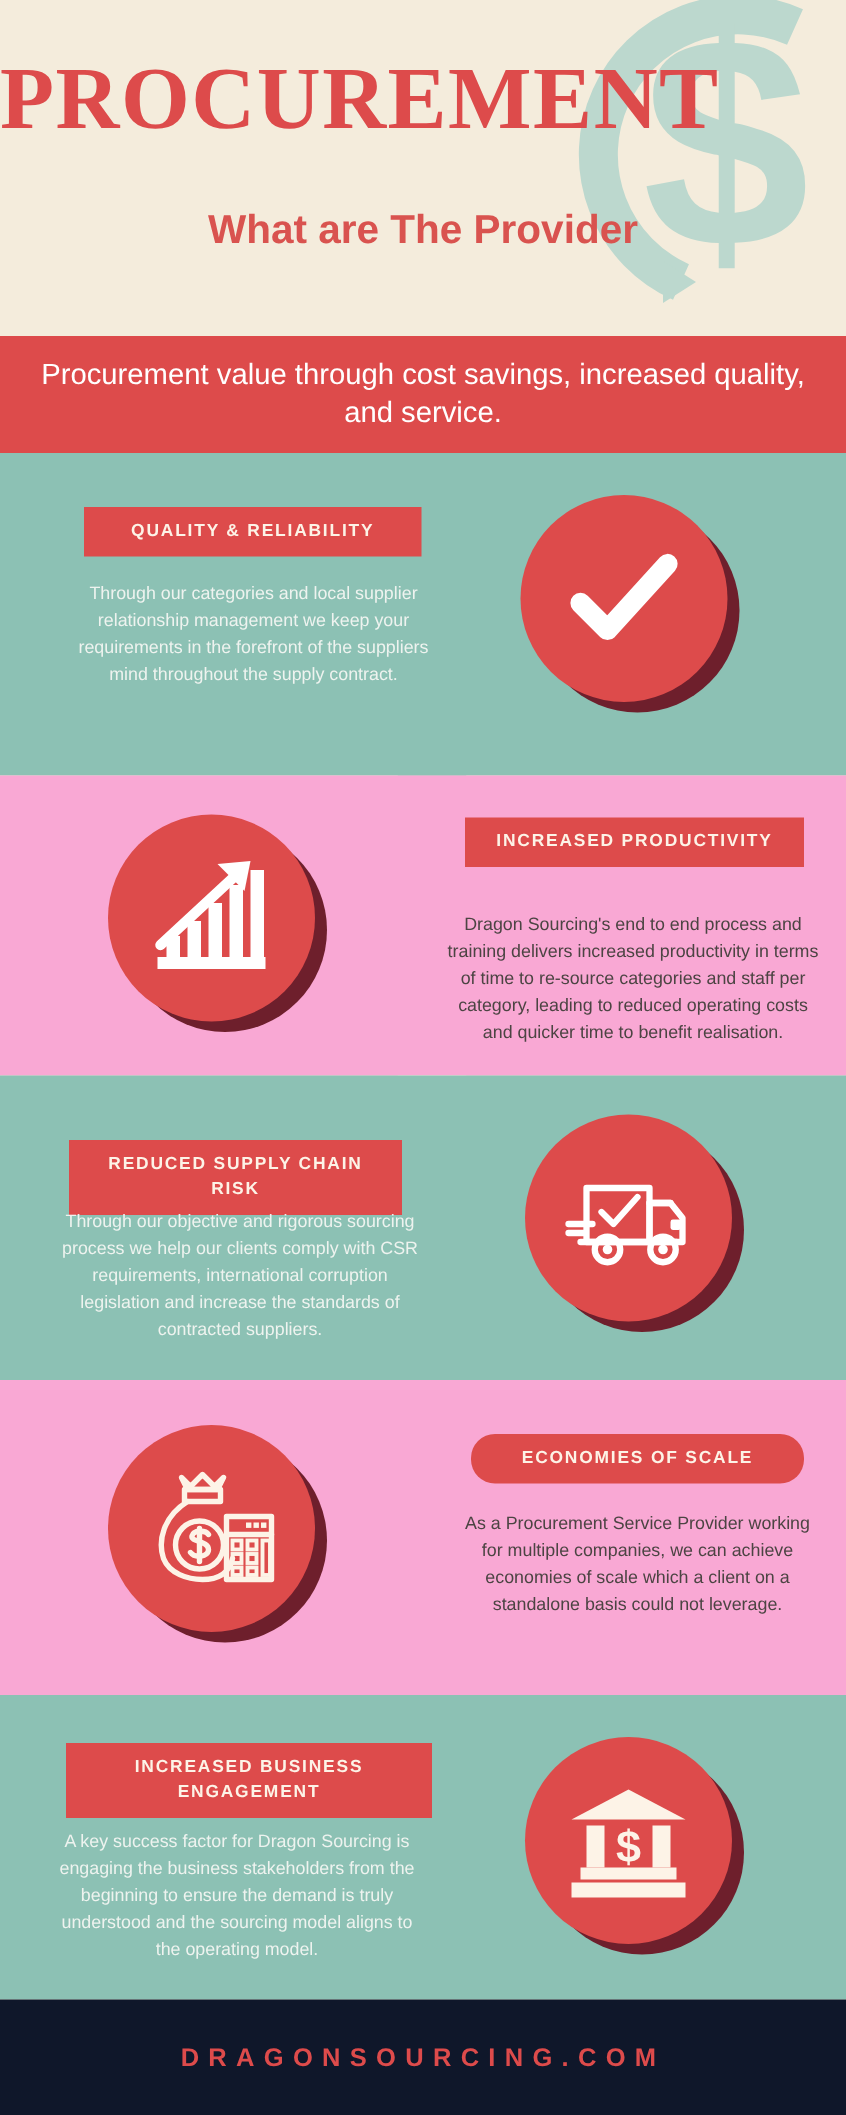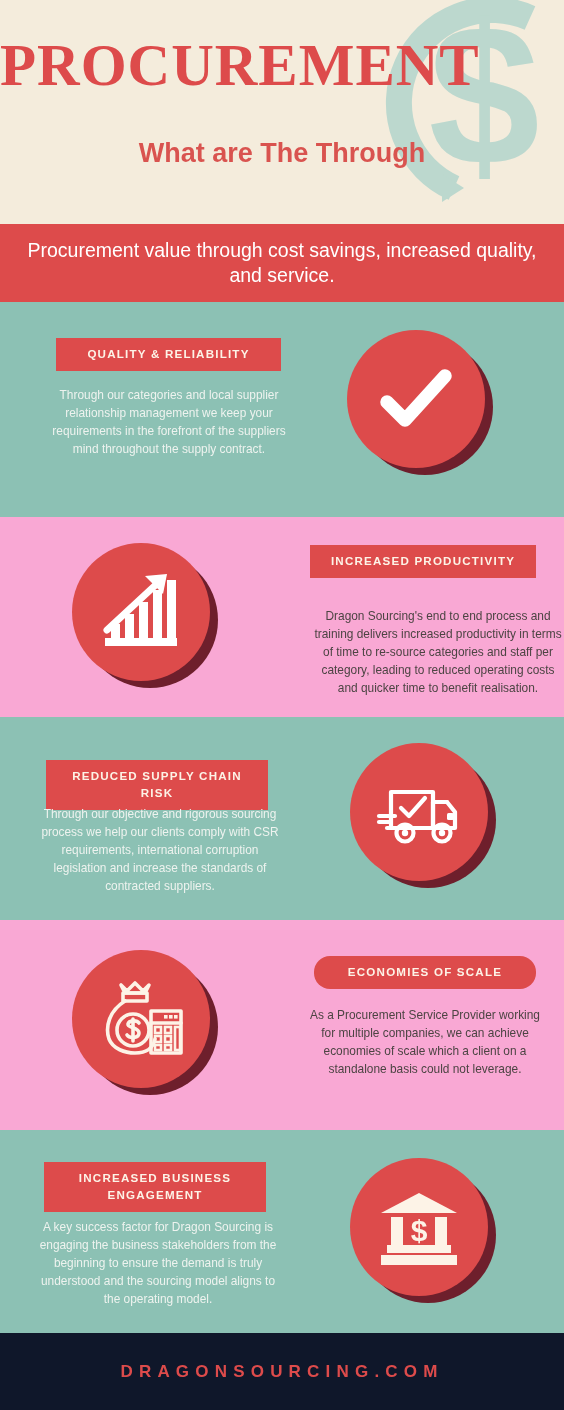--- a/index.html
+++ b/index.html
@@ -123,21 +123,21 @@
 
 <div id="infographic">
 
   <div class="header">
     <svg class="watermark" viewBox="0 0 240 215">
       <path d="M196 26 A92 92 0 1 0 120 196" fill="none" stroke="#bcd8ce" stroke-width="26" stroke-linecap="butt"></path>
       <path d="M108 182 L130 196 L108 210 Z" fill="#bcd8ce"></path>
       <text x="150" y="172" font-family="Liberation Sans, sans-serif" font-size="200" font-weight="bold" fill="#bcd8ce" text-anchor="middle">$</text>
     </svg>
     <div class="main-title">PROCUREMENT</div>
-    <div class="sub-title">What are The Through</div>
+    <div class="sub-title">What are The Provider</div>
   </div>
 
   <div class="banner">
     <div class="banner-text">Procurement value through cost savings, increased quality, and service.</div>
   </div>
 
   <div class="band teal" style="top:302px; height:215px;">
     <div class="notch teal"></div>
     <div class="row">
       <div class="label-chip" style="left:56px; top:36px; width:225px;">QUALITY &amp; RELIABILITY</div>
@@ -172,21 +172,21 @@
             <rect x="56" y="22" width="9" height="48" fill="#ffffff"></rect>
             <rect x="70" y="12" width="9" height="58" fill="#ffffff"></rect>
 
             <path d="M10 62 L64 12" fill="none" stroke="#ffffff" stroke-width="7" stroke-linecap="round"></path>
             <path d="M48 8 L70 6 L66 26 Z" fill="#ffffff"></path>
           </svg>
         </div>
       </div>
 
       <div class="label-chip" style="left:310px; top:28px; width:226px;">INCREASED PRODUCTIVITY</div>
-      <div class="body-text on-cream" style="left:296px; top:90px; width:252px;margin-left:16px;">Dragon Sourcing's end to end process and training delivers increased productivity in terms of time to re-source categories and staff per category, leading to reduced operating costs and quicker time to benefit realisation.</div>
+      <div class="body-text on-cream" style="left:296px; top:90px; width:252px;">Dragon Sourcing's end to end process and training delivers increased productivity in terms of time to re-source categories and staff per category, leading to reduced operating costs and quicker time to benefit realisation.</div>
     </div>
   </div>
 
   <div class="band teal" style="top:717px; height:203px;">
     <div class="notch teal"></div>
     <div class="row">
       <div class="label-chip" style="left:46px; top:43px; width:222px;">REDUCED SUPPLY CHAIN RISK</div>
       <div class="body-text on-teal" style="left:34px; top:88px; width:252px;">Through our objective and rigorous sourcing process we help our clients comply with CSR requirements, international corruption legislation and increase the standards of contracted suppliers.</div>
 
       <div class="bubble" style="left:350px; top:26px;">
@@ -258,21 +258,21 @@
         </div>
       </div>
 
       <div class="label-chip" style="left:314px; top:36px; width:222px;border-radius:16px;">ECONOMIES OF SCALE</div>
       <div class="body-text on-cream" style="left:302px; top:86px; width:246px;">As a Procurement Service Provider working for multiple companies, we can achieve economies of scale which a client on a standalone basis could not leverage.</div>
     </div>
   </div>
 
   <div class="band teal" style="top:1130px; height:203px;">
     <div class="row">
-      <div class="label-chip" style="left:44px; top:32px; width:222px;">INCREASED BUSINESS ENGAGEMENT</div>
+      <div class="label-chip" style="left:44px; top:32px; width:244px;">INCREASED BUSINESS ENGAGEMENT</div>
       <div class="body-text on-teal" style="left:32px; top:88px; width:252px;">A key success factor for Dragon Sourcing is engaging the business stakeholders from the beginning to ensure the demand is truly understood and the sourcing model aligns to the operating model.</div>
 
       <div class="bubble" style="left:350px; top:28px;">
         <div class="shadow"></div>
         <div class="disc"></div>
         <div class="glyph">
           <svg width="88" height="88" viewBox="0 0 88 88">
             <g fill="#fdf3e7">
 
               <path d="M44 10 L82 30 H6 Z"></path>

